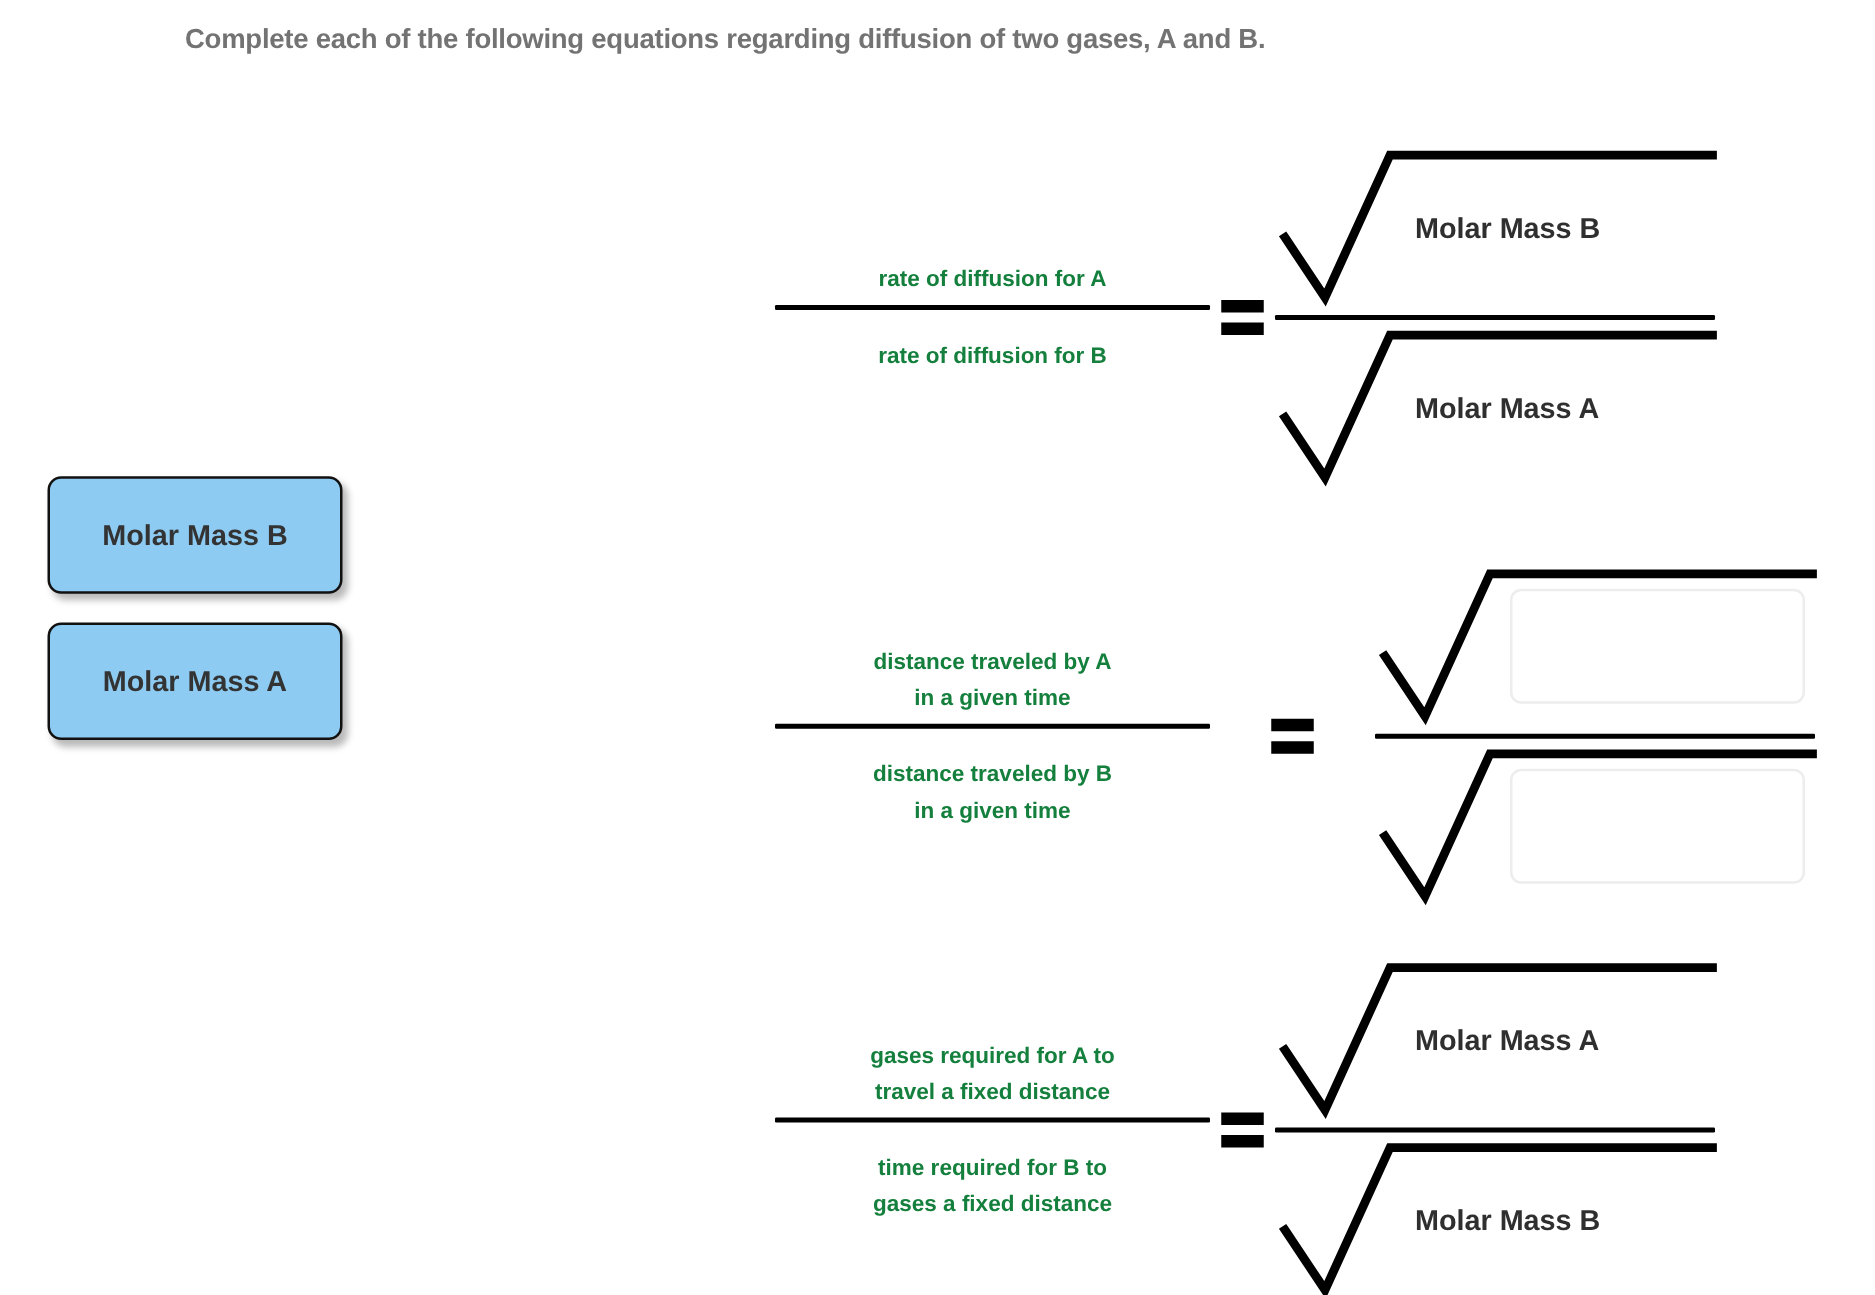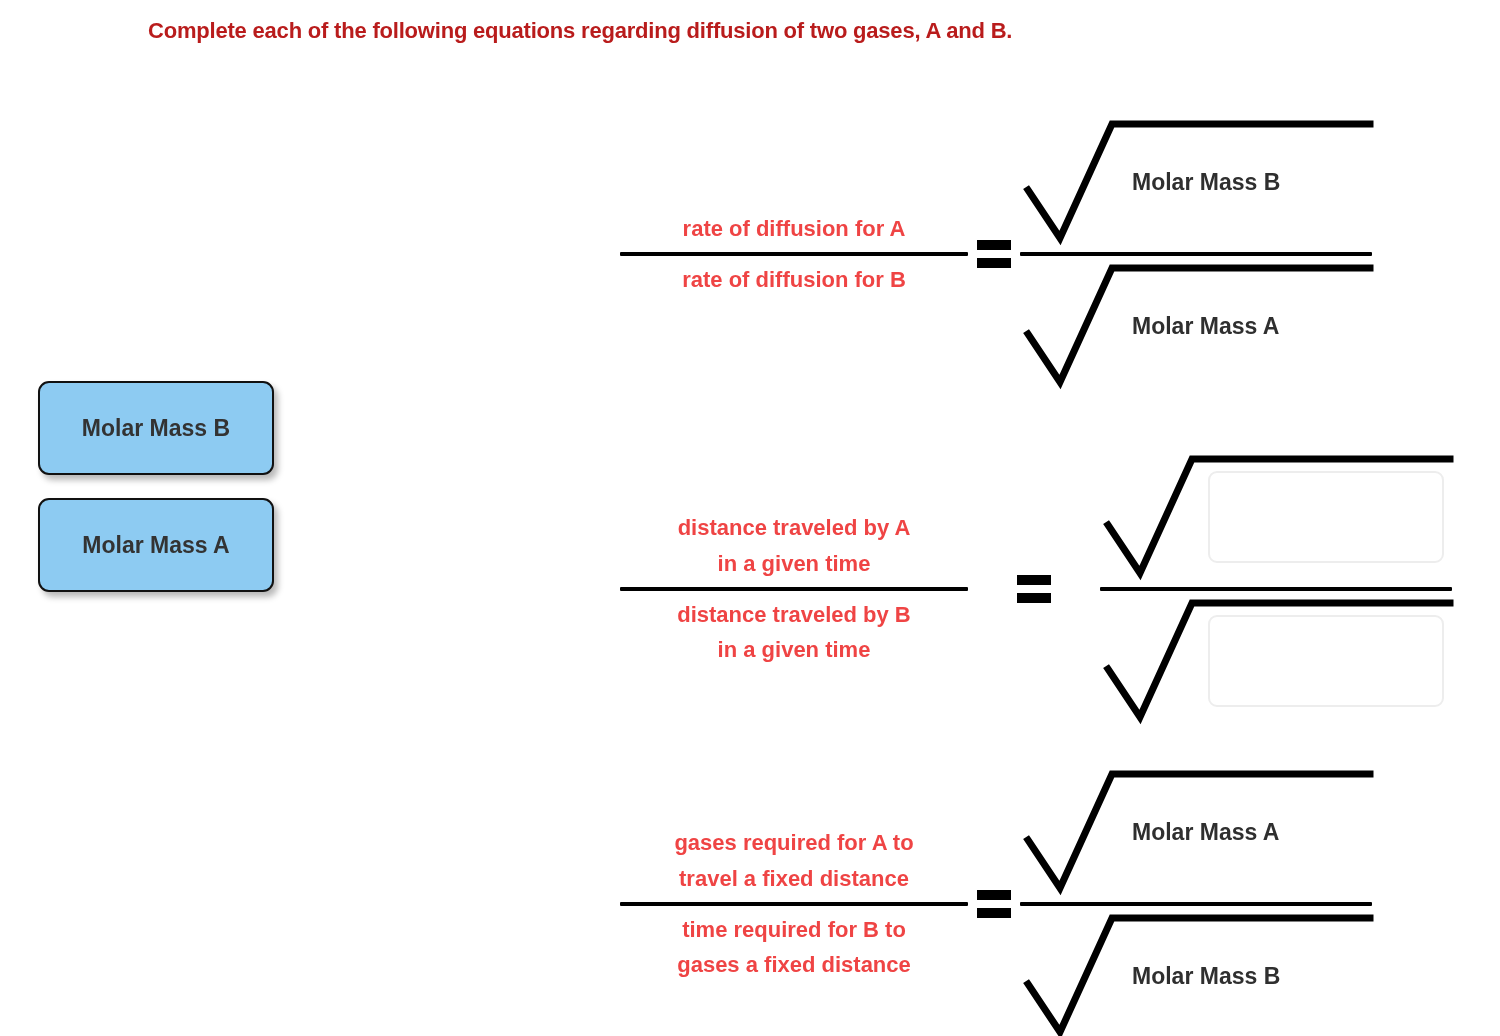--- a/index.html
+++ b/index.html
@@ -16,21 +16,21 @@
     color: #4a4a4a;
   }
 
   
   .title {
     position: absolute;
     left: 148px;
     top: 18px;
     font-size: 22px;
     font-weight: bold;
-    color: #b91c1c;
+    color: #737373;
     letter-spacing: -0.2px;
     white-space: nowrap;
   }
 
   
   .tile-tray {
     position: absolute;
     left: 38px;
     top: 381px;
     width: 240px;
@@ -66,28 +66,28 @@
 
   
   .lhs {
     width: 348px;
     display: flex;
     flex-direction: column;
     align-items: stretch;
   }
   .lhs-num, .lhs-den {
     text-align: center;
-    font-size: 22px;
-    font-weight: bold;
-    color: #ef4444;
+    font-size: 18px;
+    font-weight: bold;
+    color: #15803d;
     line-height: 1.62;
     white-space: pre-line;
   }
   .lhs-num { padding-bottom: 5px; }
-  .lhs-den { padding-top: 6px; }
+  .lhs-den { padding-top: 22px; }
   .lhs-bar {
     height: 4px;
     background: #000000;
     border-radius: 1px;
   }
 
   
   .equals {
     width: 52px;
     display: flex;

